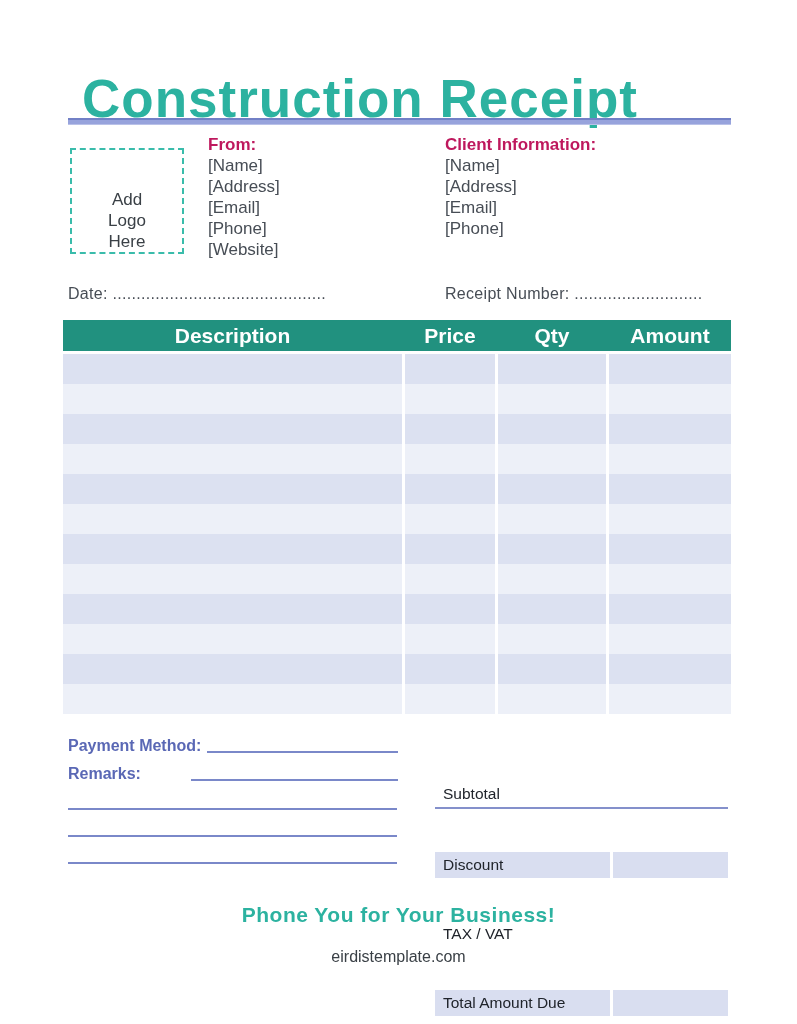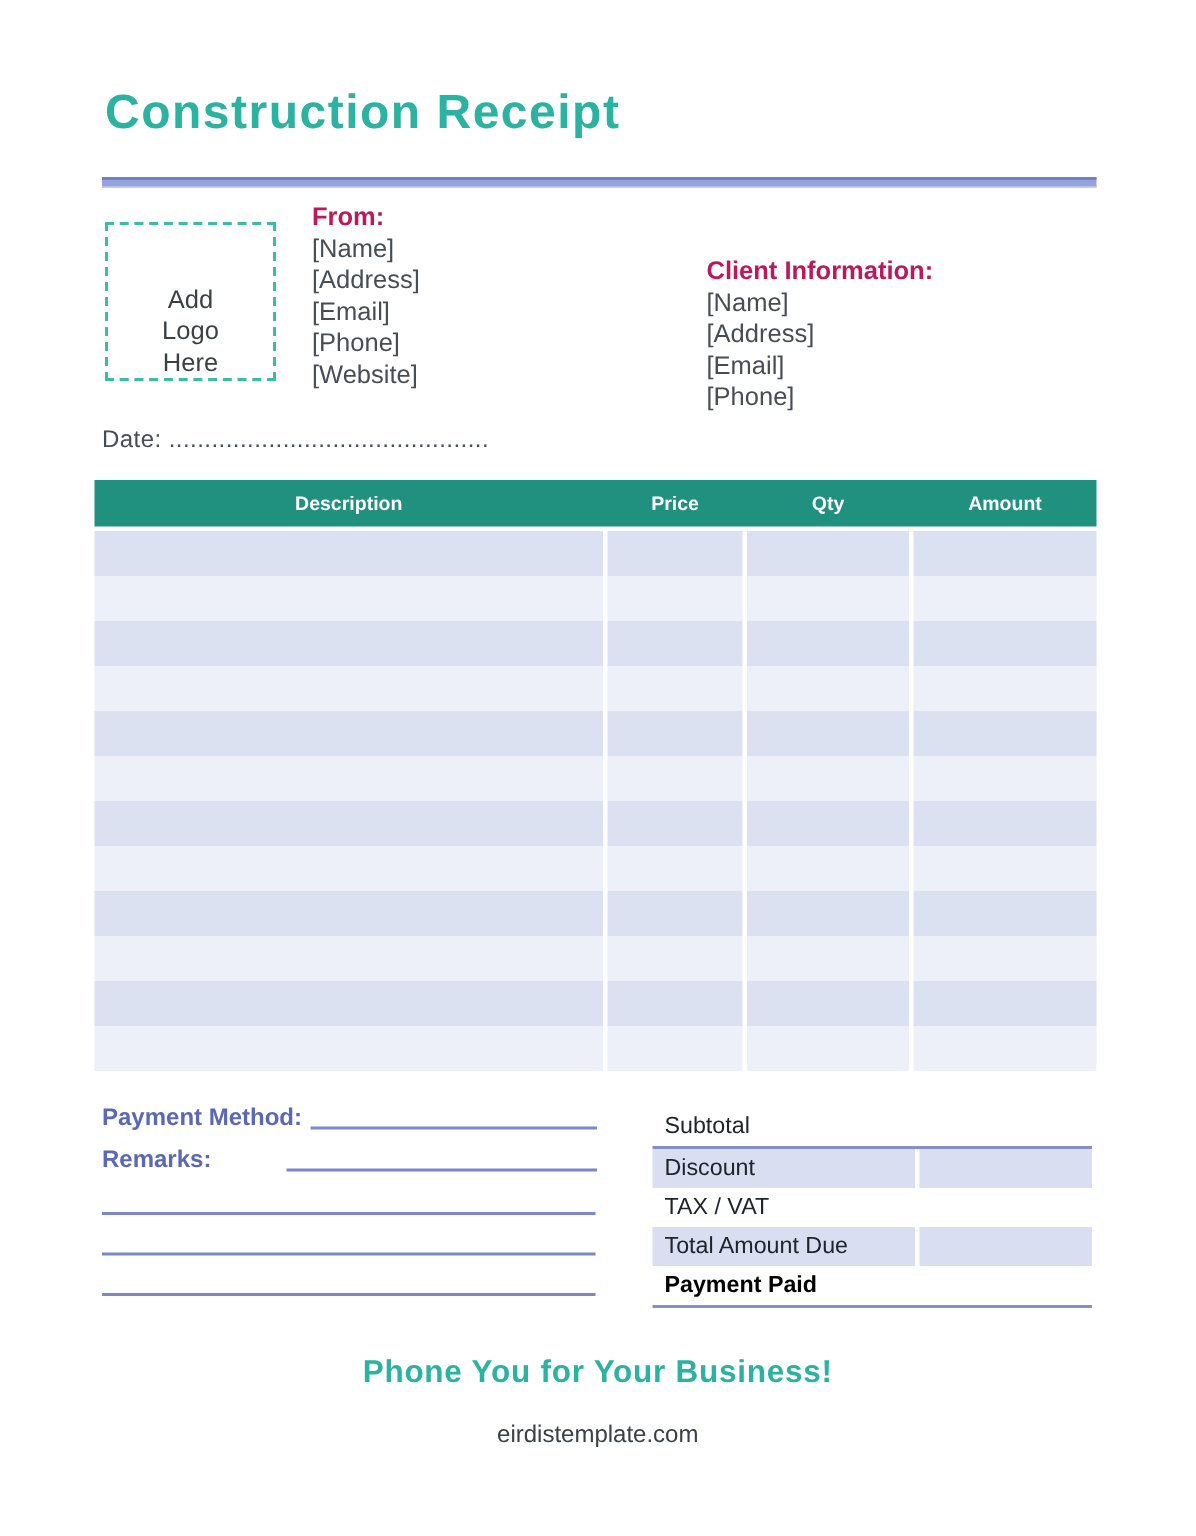--- a/index.html
+++ b/index.html
@@ -1,55 +1,55 @@
 <!DOCTYPE html>
 <html><head>
 <meta charset="utf-8">
 <style>
   html,body { margin:0; padding:0; background:#ffffff; }
   .page {
     position:relative; width:797px; height:1024px; background:#ffffff;
     font-family:"Liberation Sans", sans-serif; overflow:hidden;
   }
   .title {
-    position:absolute; left:66px; top:52px; margin:4px;
-    font-size:32px; font-weight:bold; color:#2CB2A0; letter-spacing:1px;
+    position:absolute; left:66px; top:52px; margin:16px;
+    font-size:53px; font-weight:bold; color:#2CB2A0; letter-spacing:1px;
   }
   .rule {
     position:absolute; left:68px; top:118px; width:663px; height:4px;
     background:#97A3DC; border-top:2px solid #7280C6; border-bottom:1px solid #B9C1E8;
   }
   .logo-box {
     position:absolute; left:70px; top:148px; width:110px; height:102px;
     border:2px dashed #3ABCAB; display:flex; align-items:flex-end; justify-content:center;
     text-align:center; color:#3A4046; font-size:17px; line-height:21px;
   }
   .logo-box span { display:block; width:56px; }
   .info-block { position:absolute; top:134px; }
   .from-block { left:208px; }
-  .client-block { left:471px;margin-top:36px; }
+  .client-block { left:445px; }
   .block-heading { color:#be185d; font-weight:bold; font-size:17px; line-height:21px; }
   .block-field { color:#474D55; font-size:17px; line-height:21px; }
   .meta-item { position:absolute; top:285px; font-size:16px; color:#474D55; letter-spacing:0.3px;text-align:right; }
   .meta-date { left:68px; }
   .meta-receipt { left:445px; }
   .items-table { position:absolute; left:63px; top:320px; width:668px; }
   .grid-row { display:grid; grid-template-columns:339px 90px 108px 122px; column-gap:3px; }
   .items-header { background:#21917F; height:31px; align-items:center; }
-  .items-header .hcell { color:#ffffff; font-weight:bold; font-size:13px; text-align:center; }
+  .items-header .hcell { color:#ffffff; font-weight:bold; font-size:21px; text-align:center; }
   .items-body { margin-top:3px; }
   .items-body .grid-row { height:30px; }
   .items-body .grid-row.odd  .cell { background:#DCE1F1; }
   .items-body .grid-row.even .cell { background:#EDF0F8; }
   .fill-row { position:absolute; display:flex; width:330px; left:68px; }
   .fill-label { color:#5A68B5; font-weight:bold; font-size:16px; white-space:nowrap;text-align:right; }
   .fill-line { flex:1; border-bottom:2px solid #7A88C9; margin-left:6px; margin-bottom:2px; }
   .blank-line { position:absolute; left:68px; width:329px; height:0; border-bottom:2px solid #7A88C9; }
   .summary { position:absolute; left:435px; top:738px; width:293px; font-size:15.5px; color:#20242B; }
-  .summary-row { height:26px; display:flex; }
+  .summary-row { height:26px; display:flex;margin-top:43px; }
   .summary-row .label-cell { width:167px; padding-left:8px; display:flex; align-items:center; }
   .summary-row .value-cell { flex:1; margin-left:3px; }
   .summary-row.shaded .label-cell, .summary-row.shaded .value-cell { background:#D9DEF0; }
   .summary-row.first { border-bottom:2px solid #8490CB; }
   .summary-row.last { border-bottom:2px solid #8490CB; font-weight:bold; color:#000000; }
   .thanks {
     position:absolute; left:0; right:0; top:903px; text-align:center;
     color:#2CB2A0; font-weight:bold; font-size:21px; letter-spacing:0.5px;
   }
   .site { position:absolute; left:0; right:0; top:948px; text-align:center; color:#3A4046; font-size:16px; }
@@ -80,20 +80,24 @@
     <div class="block-field">[Name]</div>
     <div class="block-field">[Address]</div>
     <div class="block-field">[Email]</div>
     <div class="block-field">[Phone]</div>
   </div>
 
   <div class="meta-item meta-date">
     <span>Date:</span>
     <span>.............................................</span>
   </div>
+  <div class="meta-item meta-receipt">
+    <span>Receipt Number:</span>
+    <span>...........................</span>
+  </div>
 
   <div class="items-table">
     <div class="grid-row items-header">
       <div class="hcell">Description</div>
       <div class="hcell">Price</div>
       <div class="hcell">Qty</div>
       <div class="hcell">Amount</div>
     </div>
     <div class="items-body">
         <div class="grid-row odd">

